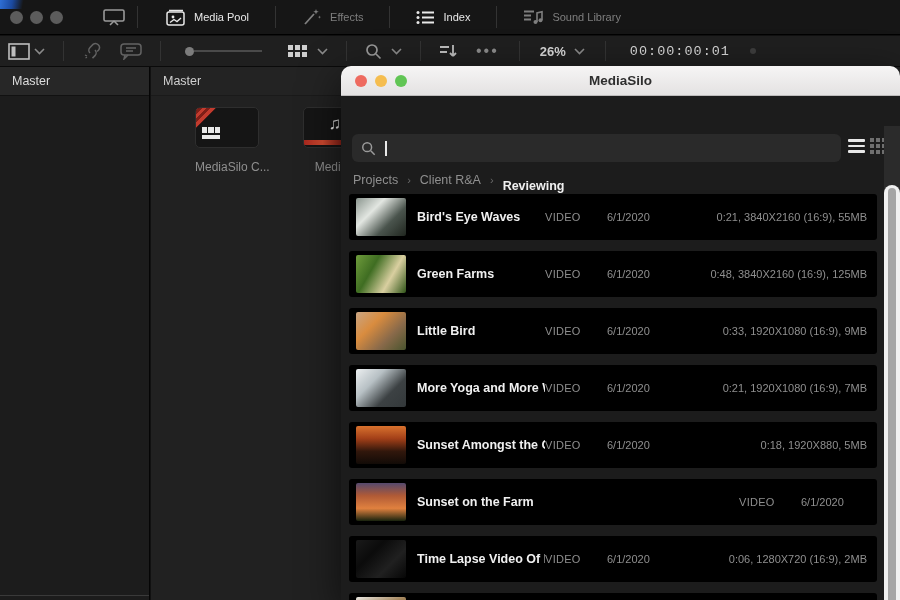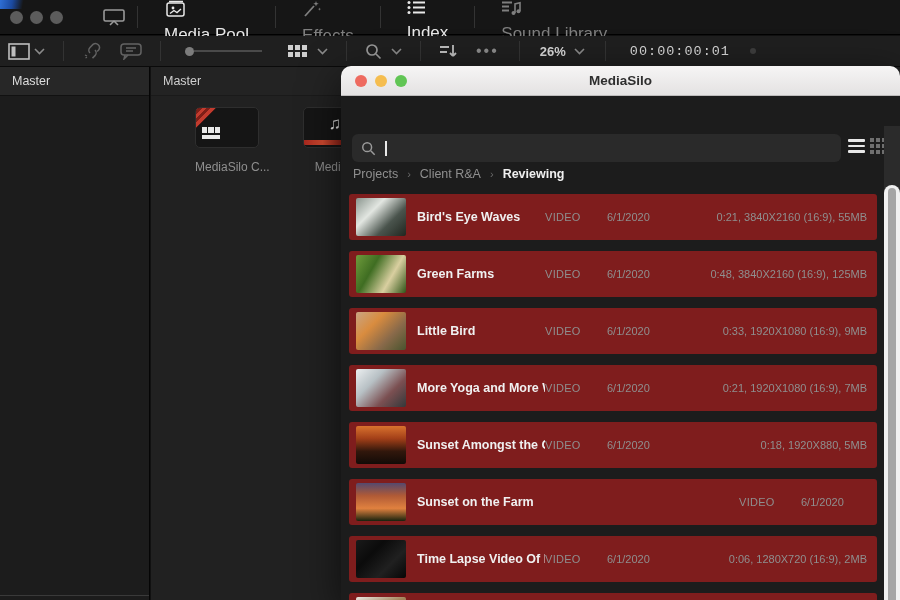--- a/index.html
+++ b/index.html
@@ -6,21 +6,21 @@
   html,body { width:900px; height:600px; overflow:hidden; background:#111; }
   body { font-family:"Liberation Sans", sans-serif; position:relative; }
 
   
   .topbar { position:absolute; left:0; top:0; width:900px; height:35px; background:#161616; border-bottom:1px solid #000; display:flex; align-items:center; }
   .corner-artifact { position:absolute; left:0; top:0; width:30px; height:9px; background:linear-gradient(100deg,#2f6fd6 0%,#1b4aa0 40%,transparent 75%); pointer-events:none; }
   .win-dots { display:flex; gap:7px; margin-left:10px; }
   .win-dots i { width:13px; height:13px; border-radius:50%; background:#5c5c5c; display:block; }
   .monitor-btn { margin-left:40px; color:#9a9a9a; display:flex; align-items:center; }
   .tb-sep { width:1px; height:22px; background:#333; margin:0 12px; }
-  .top-tab { display:flex; gap:8px; padding:0 14px; height:35px; font-size:17px; color:#7f7f7f; cursor:default;flex-direction:column; }
+  .top-tab { display:flex; align-items:center; gap:8px; padding:0 14px; height:35px; font-size:11px; color:#7f7f7f; cursor:default; }
   .top-tab.active { color:#e8e8e8; }
   .top-tab svg { flex:0 0 auto; }
 
   
   .toolbar { position:absolute; left:0; top:36px; width:900px; height:31px; background:#1f1f1f; border-bottom:1px solid #0a0a0a; display:flex; align-items:center; color:#8a8a8a; }
   .tl-sep { width:1px; height:20px; background:#333; margin:0 10px; }
   .tl-btn { display:flex; align-items:center; gap:4px; padding:0 8px; height:31px; }
   .dim { opacity:.55; }
   .slider { display:flex; align-items:center; margin:0 18px 0 14px; }
   .slider .knob { width:9px; height:9px; border-radius:50%; background:#7c7c7c; }
@@ -57,24 +57,24 @@
   .ms-title { position:absolute; left:0; right:0; text-align:center; font-size:13.5px; font-weight:bold; color:#2e2e2e; pointer-events:none; }
   .ms-body { position:relative; height:504px; background:#1c1c1c; }
   .ms-search { position:absolute; left:11px; top:38px; width:489px; height:28px; background:#2a2a2a; border-radius:6px; display:flex; align-items:center; padding:0 9px; }
   .ms-search .caret { width:1.5px; height:15px; background:#e8e8e8; margin-left:9px; }
   .ms-search input { flex:1; background:transparent; border:none; outline:none; color:#e8e8e8; font-size:13px; margin-left:4px; }
   .view-list { position:absolute; left:507px; top:43px; width:17px; display:flex; flex-direction:column; gap:3px; }
   .view-list i { height:2.5px; background:#e8e8e8; border-radius:1px; }
   .view-grid { position:absolute; left:529px; top:42px; display:grid; grid-template-columns:repeat(3,4px); grid-template-rows:repeat(3,4px); gap:2px; }
   .view-grid i { background:#6f6f6f; }
   .ms-crumbs { position:absolute; left:12px; top:71px; display:flex; align-items:center; gap:9px; font-size:12.5px; color:#8f8f8f; }
-  .ms-crumbs .current { color:#f0f0f0; font-weight:bold; }
+  .ms-crumbs .current { color:#f0f0f0; font-weight:bold;margin-top:12px; }
   .ms-crumbs .sep { color:#6a6a6a; font-size:11px; }
   #ms-list { position:absolute; left:8px; top:98px; width:528px; }
-  .ms-row { height:46px; background:#7f1d1d; border-radius:3px; margin-bottom:11px; display:flex; align-items:center; padding:0 10px 0 7px; }
+  .ms-row { height:46px; background:#000000; border-radius:3px; margin-bottom:11px; display:flex; align-items:center; padding:0 10px 0 7px; }
   .ms-thumb { width:50px; height:38px; border-radius:2px; flex:0 0 auto; background:#333; }
   .ms-name { flex:1; margin-left:11px; color:#f0f0f0; font-size:12.5px; font-weight:bold; white-space:nowrap; overflow:hidden; }
   .ms-type { width:62px; color:#8f8f8f; font-size:11px; letter-spacing:.3px; }
   .ms-date { width:66px; color:#8f8f8f; font-size:11px; }
   .ms-details { width:194px; text-align:right; color:#8f8f8f; font-size:11px; white-space:nowrap; }
   .ms-scroll { position:absolute; right:0; top:30px; width:16px; height:504px; background:#2b2b2b; }
   .ms-scroll .thumb { position:absolute; left:0; top:59px; width:16px; height:445px; background:#f1f1f1; border-radius:8px 8px 0 0; }
   .ms-scroll .thumb::after { content:""; position:absolute; left:4px; top:3px; width:8px; bottom:0; background:#a5a5a5; border-radius:4px; }
 
   svg { display:block; }

